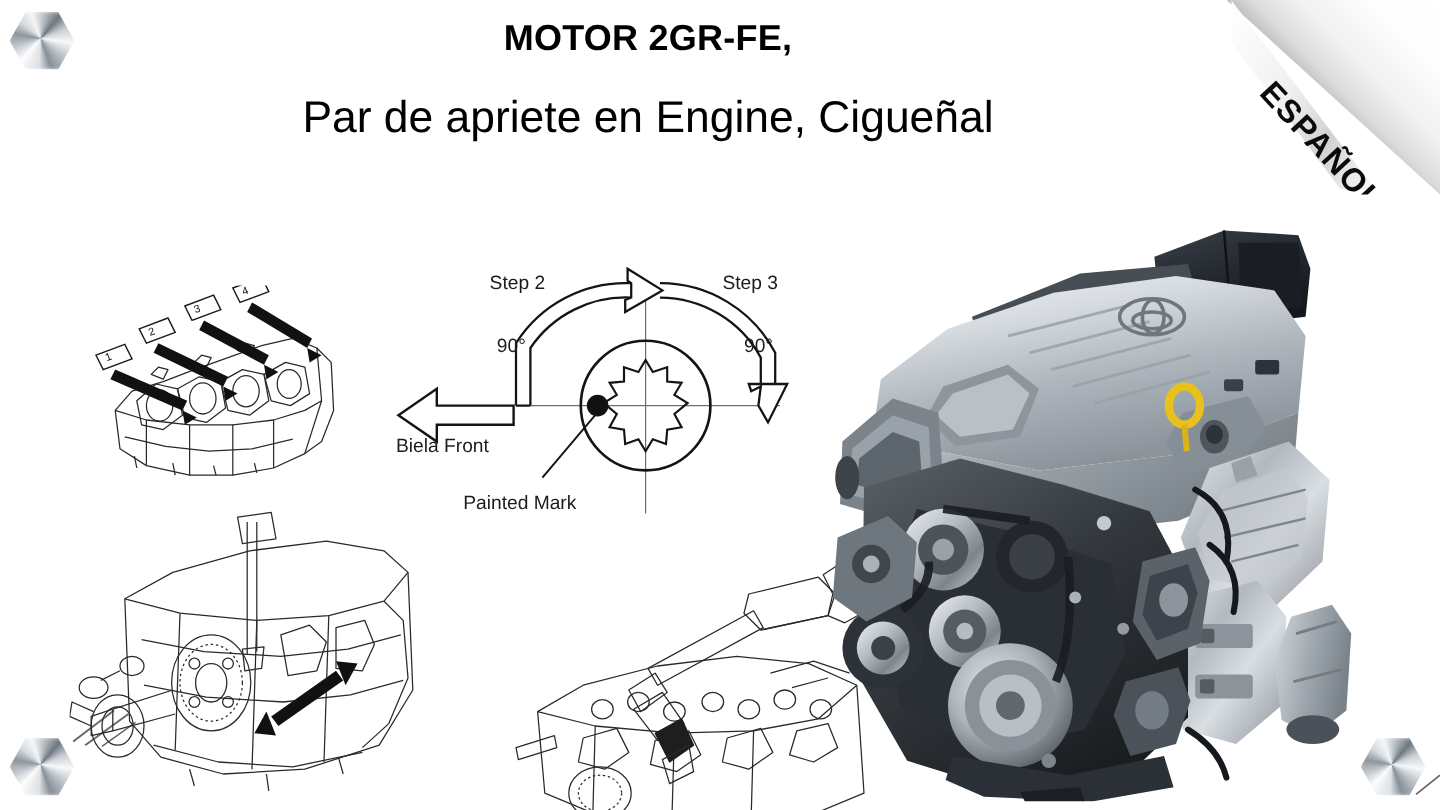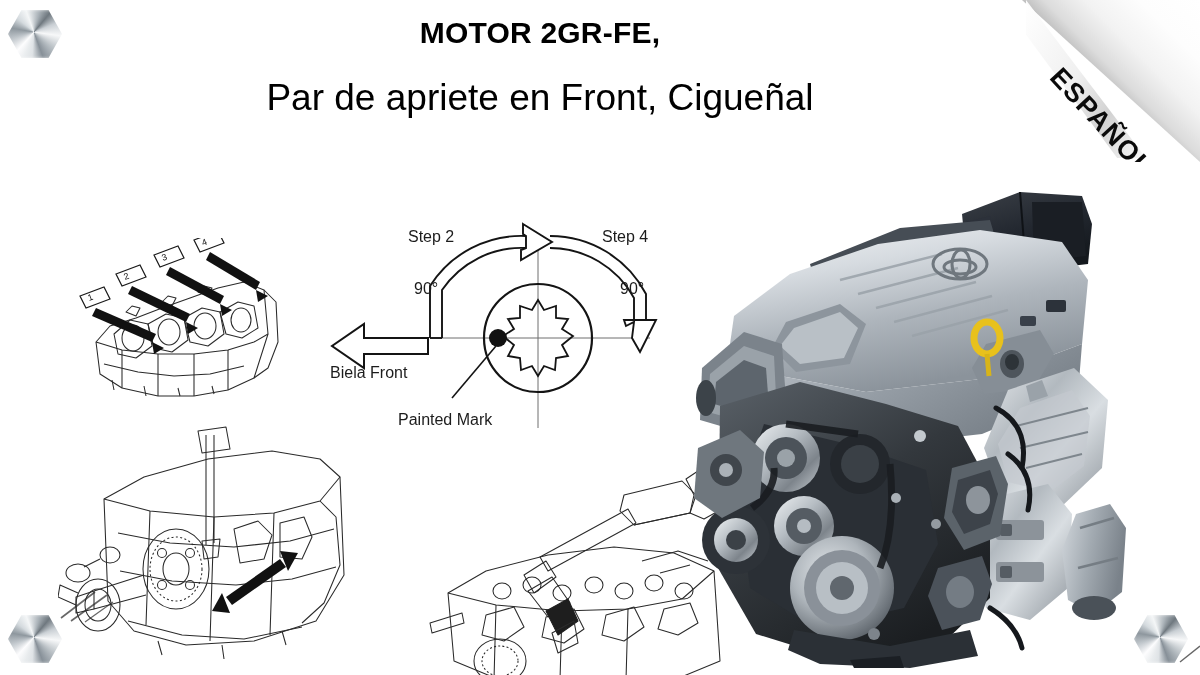--- a/index.html
+++ b/index.html
@@ -123,21 +123,21 @@
     position: absolute;
     font-size: 16px;
     color: #1c1c1c;
     white-space: nowrap;
   }
   .diag-text.step2  { left: 78px;  top: 6px; }
   .diag-text.step3  { left: 272px; top: 6px; }
   .diag-text.deg-l  { left: 84px;  top: 58px; }
   .diag-text.deg-r  { left: 290px; top: 58px; }
   .diag-text.efront { left: 0px;   top: 142px; }
-  .diag-text.pmark  { left: 56px;  top: 189px; margin-left: 12px; }
+  .diag-text.pmark  { left: 56px;  top: 189px; }
 
   
   .figure { position: absolute; }
   .fig-ul { left: 78px;  top: 238px; width: 210px; height: 170px; }
   .fig-ml { left: 58px;  top: 425px; width: 310px; height: 240px; }
   .fig-bc { left: 428px; top: 465px; width: 300px; height: 215px; }
 
   
   .engine-photo {
     position: absolute;
@@ -147,21 +147,21 @@
     height: 500px;
   }
 </style>
 </head>
 <body>
 
 <div id="slide">
 
   <div class="title-block">
     <div class="title-line1">MOTOR 2GR-FE,</div>
-    <div class="title-line2">Par de apriete en Front, Cigueñal</div>
+    <div class="title-line2">Par de apriete en Engine, Cigueñal</div>
   </div>
 
   <div class="hex-bolt tl">
     <div class="hex-shape"></div>
   </div>
   <div class="hex-bolt bl">
     <div class="hex-shape"></div>
   </div>
   <div class="hex-bolt br">
     <div class="hex-shape"></div>
@@ -372,21 +372,21 @@
 
       <g fill="#ffffff" stroke="#141414" stroke-width="2">
         <path d="M98 116 L34 116 L34 102 L2 124 L34 146 L34 132 L98 132 Z"></path>
       </g>
 
       <circle cx="168" cy="116" r="9" fill="#111"></circle>
       <path d="M166 124 L122 176" stroke="#141414" stroke-width="1.6" fill="none"></path>
     </svg>
 
     <div class="diag-text step2">Step 2</div>
-    <div class="diag-text step3">Step 4</div>
+    <div class="diag-text step3">Step 3</div>
     <div class="diag-text deg-l">90°</div>
     <div class="diag-text deg-r">90°</div>
     <div class="diag-text efront">Biela Front</div>
     <div class="diag-text pmark">Painted Mark</div>
   </div>
 
   <div class="engine-photo">
     <svg width="510" height="500" viewBox="0 0 510 500">
       <defs>
         <linearGradient id="manifoldTop" x1="0" y1="0" x2="0.4" y2="1">

